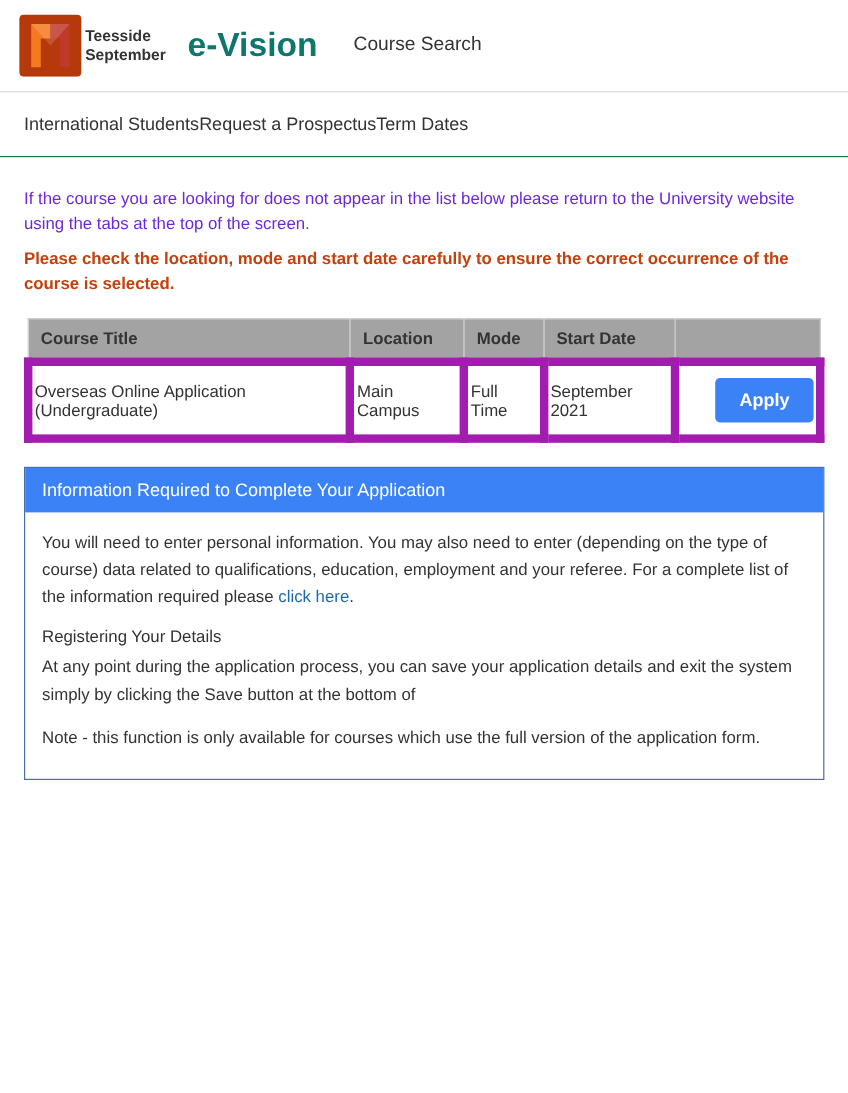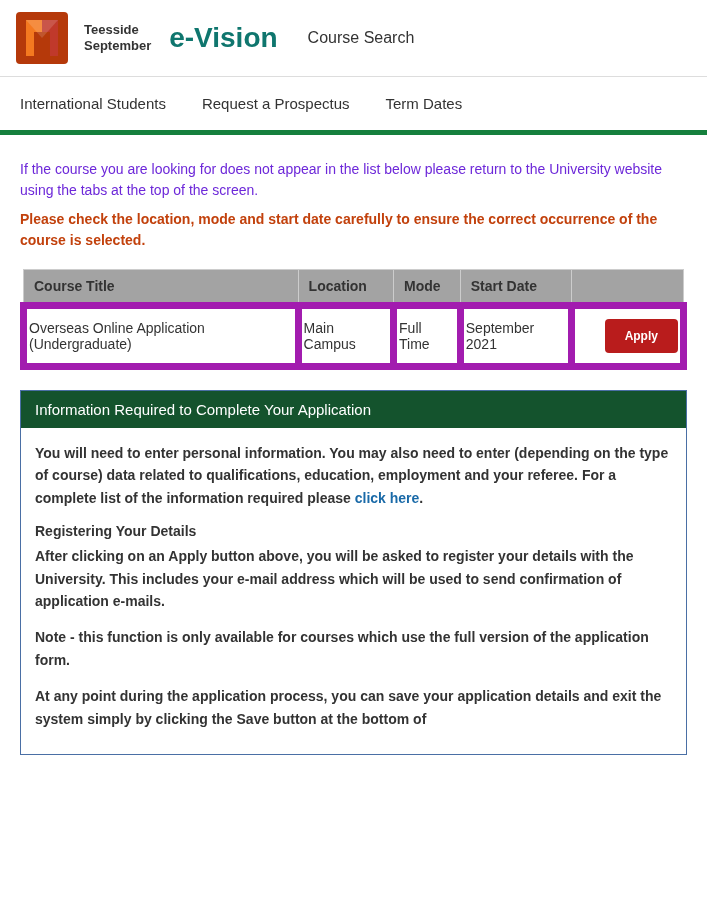--- a/index.html
+++ b/index.html
@@ -14,21 +14,21 @@
     
     .header {
       display: flex;
       align-items: center;
       padding: 12px 20px 12px 16px;
       border-bottom: 1px solid #ddd;
     }
     .logo-area {
       display: flex;
       align-items: center;
-      gap: 16px;
+      gap: 3px;
     }
     .logo-icon {
       width: 52px;
       height: 52px;
     }
     .university-name {
       font-size: 13px;
       font-weight: bold;
       color: #333;
       line-height: 1.2;
@@ -45,22 +45,21 @@
       color: #333;
       text-decoration: none;
       cursor: pointer;
     }
 
     
     .nav {
       display: flex;
       align-items: center;
       padding: 18px 20px;
-      gap: 36px;
-      border-bottom: 5px solid #15803d;
+      border-bottom: 1px solid #15803d;
       text-align: right;
     }
     .nav-item {
       font-size: 15px;
       color: #333;
       cursor: pointer;
       text-decoration: none;
     }
 
     
@@ -104,61 +103,60 @@
       font-weight: bold;
       font-size: 14px;
     }
     .course-table td {
       border: 7px solid #a21caf;
       padding: 10px 2px;
       font-size: 14px;
       vertical-align: middle;
     }
     .apply-btn {
-      background: #b91c1c;
+      background: #3b82f6;
       color: #fff;
       border: none;
       padding: 10px 20px;
-      font-size: 12px;
+      font-size: 15px;
       border-radius: 4px;
       cursor: pointer;
       font-weight: bold;
       margin-left: 28px;
     }
 
     
     .info-box {
       border: 1px solid #4a6fa5;
       border-radius: 0;
     }
     .info-box-header {
-      background: #14532d;
+      background: #3b82f6;
       color: #fff;
       padding: 10px 14px;
       font-size: 15px;
       font-weight: normal;
     }
     .info-box-body {
       padding: 14px 14px 10px 14px;
     }
     .info-paragraph {
       font-size: 14px;
       line-height: 1.6;
       margin-bottom: 14px;
       color: #333;
-      font-weight: bold;
     }
     .info-link {
       color: #1a6aa8;
       text-decoration: none;
       cursor: pointer;
     }
     .info-section-title {
       font-size: 14px;
-      font-weight: bold;
+      font-weight: normal;
       margin-bottom: 6px;
       color: #333;
     }
   </style>
 </head>
 <body>
 
 <div class="header">
   <div class="logo-area">
 
@@ -218,21 +216,20 @@
   <div class="info-box">
     <div class="info-box-header">Information Required to Complete Your Application</div>
     <div class="info-box-body">
 
       <p class="info-paragraph">
         <span>You will need to enter personal information. You may also need to enter (depending on the type of course) data related to qualifications, education, employment and your referee. For a complete list of the information required please</span>
         <a class="info-link">click here</a><span>.</span>
       </p>
 
       <p class="info-section-title">Registering Your Details</p>
-      <p class="info-paragraph">After clicking on an Apply button above, you will be asked to register your details with the University. This includes your e-mail address which will be used to send confirmation of application e-mails.</p>
-
+
+      <p class="info-paragraph">At any point during the application process, you can save your application details and exit the system simply by clicking the Save button at the bottom of</p>
       <p class="info-paragraph">Note - this function is only available for courses which use the full version of the application form.</p>
-      <p class="info-paragraph">At any point during the application process, you can save your application details and exit the system simply by clicking the Save button at the bottom of</p>
 
     </div>
   </div>
 
 </div>
 
 </body></html>

